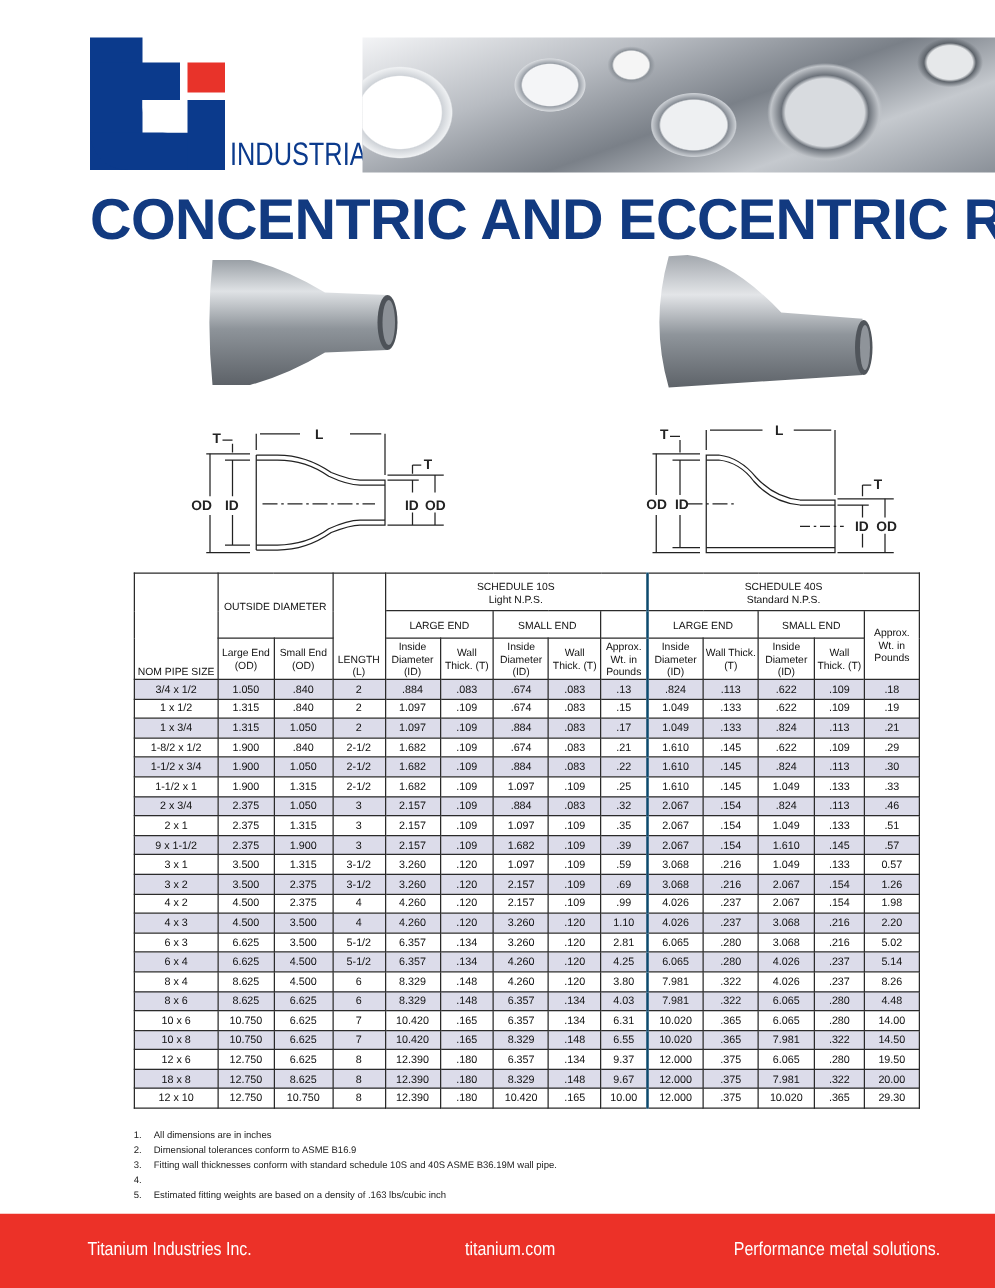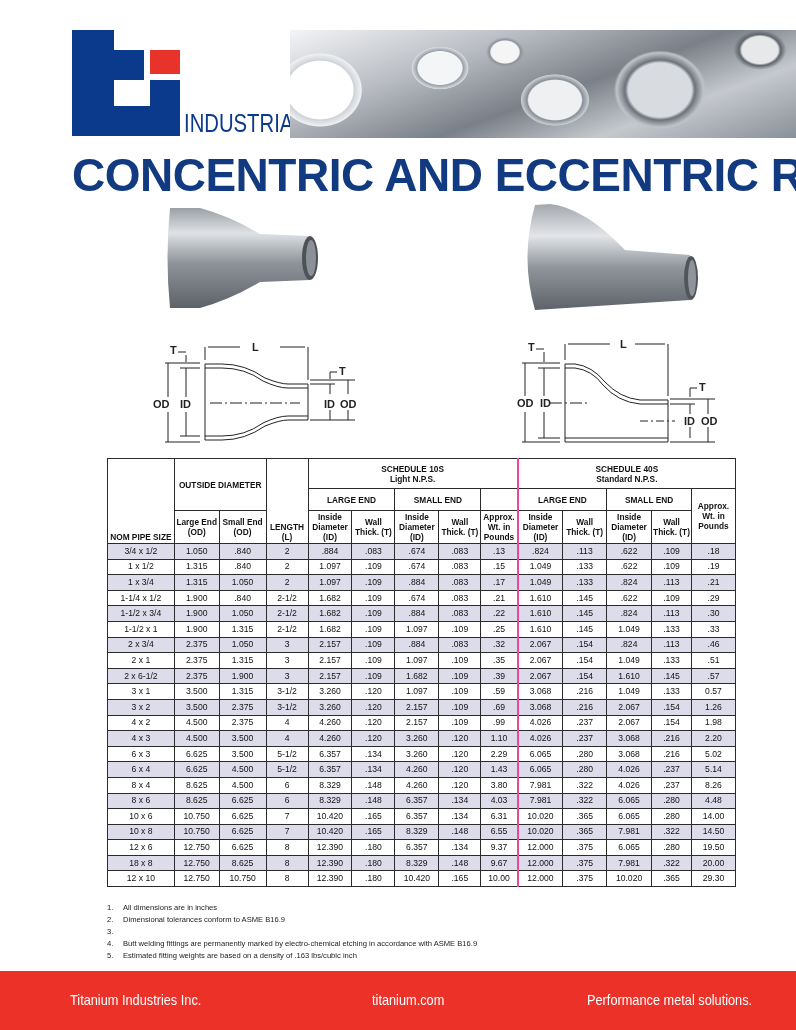--- a/index.html
+++ b/index.html
@@ -33,25 +33,25 @@
   .photo-concentric { left: 160px; top: 200px; width: 160px; height: 115px; }
   .photo-eccentric { left: 515px; top: 200px; width: 190px; height: 115px; }
 
   .diagram { position: absolute; }
   .diagram-concentric { left: 150px; top: 332px; width: 220px; height: 118px; }
   .diagram-eccentric { left: 500px; top: 332px; width: 230px; height: 118px; }
   .dlabel { font-family: "Liberation Sans", sans-serif; font-weight: bold; font-size: 11px; fill: #222; }
 
   table.spec { position: absolute; left: 107px; top: 458px; width: 629px; border-collapse: collapse; font-family: "Liberation Sans", sans-serif; }
   table.spec th, table.spec td { border: 1px solid #2b2b2b; text-align: center; }
-  table.spec th { font-weight: bold; font-size: 8.3px; line-height: 10px; color: #111; padding: 1px 1px; }
+  table.spec th { font-weight: normal; font-size: 8.3px; line-height: 10px; color: #111; padding: 1px 1px; }
   table.spec td { font-size: 8.6px; height: 15.6px; line-height: 13px; color: #111; padding: 0 1px; }
   table.spec tr.shade td { background: #dcdcea; }
   table.spec { border: 1.5px solid #222; }
-  table.spec td.sep, table.spec th.sep { border-left: 2px solid #ec4899; }
+  table.spec td.sep, table.spec th.sep { border-left: 2px solid #0c4a6e; }
 
   .notes { position: absolute; left: 107px; top: 902px; width: 620px; font-size: 7.6px; line-height: 12px; color: #222; }
   .notes li { list-style: none; display: flex; }
   .notes .num { width: 16px; }
 
   .footer { position: absolute; left: 0; top: 971px; width: 796px; height: 59px; background: #ec3128; color: #fff; }
   .footer span { position: absolute; top: 20px; font-size: 15px; font-family: "Liberation Sans", sans-serif; transform: scaleX(0.85); transform-origin: left; white-space: nowrap; }
   .footer .f-left { left: 70px; }
   .footer .f-center { left: 372px; }
   .footer .f-right { left: 587px; }
@@ -275,21 +275,21 @@
         <td>.884</td>
         <td>.083</td>
         <td>.17</td>
         <td class="sep">1.049</td>
         <td>.133</td>
         <td>.824</td>
         <td>.113</td>
         <td>.21</td>
       </tr>
       <tr>
-        <td>1-1/4 x 1/2</td>
+        <td>1-8/2 x 1/2</td>
         <td>1.900</td>
         <td>.840</td>
         <td>2-1/2</td>
         <td>1.682</td>
         <td>.109</td>
         <td>.674</td>
         <td>.083</td>
         <td>.21</td>
         <td class="sep">1.610</td>
         <td>.145</td>
@@ -355,21 +355,21 @@
         <td>1.097</td>
         <td>.109</td>
         <td>.35</td>
         <td class="sep">2.067</td>
         <td>.154</td>
         <td>1.049</td>
         <td>.133</td>
         <td>.51</td>
       </tr>
       <tr class="shade">
-        <td>2 x 6-1/2</td>
+        <td>9 x 1-1/2</td>
         <td>2.375</td>
         <td>1.900</td>
         <td>3</td>
         <td>2.157</td>
         <td>.109</td>
         <td>1.682</td>
         <td>.109</td>
         <td>.39</td>
         <td class="sep">2.067</td>
         <td>.154</td>
@@ -443,37 +443,37 @@
       </tr>
       <tr>
         <td>6 x 3</td>
         <td>6.625</td>
         <td>3.500</td>
         <td>5-1/2</td>
         <td>6.357</td>
         <td>.134</td>
         <td>3.260</td>
         <td>.120</td>
-        <td>2.29</td>
+        <td>2.81</td>
         <td class="sep">6.065</td>
         <td>.280</td>
         <td>3.068</td>
         <td>.216</td>
         <td>5.02</td>
       </tr>
       <tr class="shade">
         <td>6 x 4</td>
         <td>6.625</td>
         <td>4.500</td>
         <td>5-1/2</td>
         <td>6.357</td>
         <td>.134</td>
         <td>4.260</td>
         <td>.120</td>
-        <td>1.43</td>
+        <td>4.25</td>
         <td class="sep">6.065</td>
         <td>.280</td>
         <td>4.026</td>
         <td>.237</td>
         <td>5.14</td>
       </tr>
       <tr>
         <td>8 x 4</td>
         <td>8.625</td>
         <td>4.500</td>
@@ -592,24 +592,24 @@
     <li>
       <span class="num">1.</span>
       <span>All dimensions are in inches</span>
     </li>
     <li>
       <span class="num">2.</span>
       <span>Dimensional tolerances conform to ASME B16.9</span>
     </li>
     <li>
       <span class="num">3.</span>
+      <span>Fitting wall thicknesses conform with standard schedule 10S and 40S  ASME B36.19M wall pipe.</span>
     </li>
     <li>
       <span class="num">4.</span>
-      <span>Butt welding fittings are permanently marked by electro-chemical etching in accordance with ASME B16.9</span>
     </li>
     <li>
       <span class="num">5.</span>
       <span>Estimated fitting weights are based on a density of .163 lbs/cubic inch</span>
     </li>
   </ul>
 
 <div class="footer">
   <span class="f-left">Titanium Industries Inc.</span>
   <span class="f-center">titanium.com</span>

